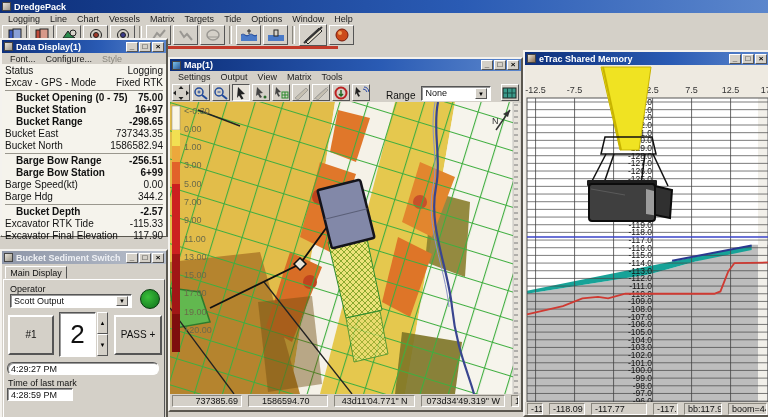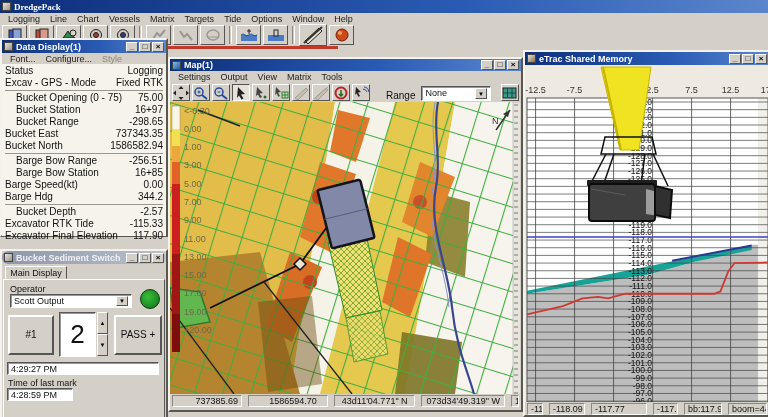--- a/index.html
+++ b/index.html
@@ -7,21 +7,21 @@
     font-family:"Liberation Sans","DejaVu Sans",sans-serif; font-size:10px; color:#111; }
   .abs { position:absolute; }
   body { position:relative; }
 
   
   .win { position:absolute; background:#d4d0c8; border:2px solid;
          border-color:#f4f2ee #5a574f #5a574f #f4f2ee; }
   .titlebar { height:13px; display:flex; align-items:center; padding:0 2px; gap:3px;
       background:linear-gradient(90deg,#0d2f7a,#2a5bb4 60%,#5b86cc); color:#fff;
       font-weight:bold; font-size:9px; white-space:nowrap; overflow:hidden; }
-  .titlebar.inactive { background:linear-gradient(90deg,#8e96a8,#b9c0cc); color:#eef0f4;border-radius:6px; }
+  .titlebar.inactive { background:linear-gradient(90deg,#8e96a8,#b9c0cc); color:#eef0f4; }
   .t-ico { width:9px; height:9px; background:linear-gradient(135deg,#e8e4da,#9a958a);
       border:1px solid #444; flex:0 0 auto; }
   .t-title { flex:1 1 auto; }
   .wbtns { display:flex; gap:1px; flex:0 0 auto; }
   .wbtn { width:12px; height:10px; background:#d4d0c8; border:1px solid;
       border-color:#fff #555 #555 #fff; color:#000; font-size:8px; line-height:8px;
       text-align:center; font-weight:bold; }
   .menu-row { display:flex; gap:2px; padding:1px 4px; background:#d4d0c8; height:11px;
       align-items:center; font-size:9px; color:#222; }
   .menu-row span { padding:0 4px; }
@@ -37,35 +37,35 @@
 
   .sunken { background:#fff; border:1px solid; border-color:#555 #fff #fff #555;
       box-shadow:inset 1px 1px 0 #999; padding:1px 3px; font-size:9px; }
   .statusbar { display:flex; gap:6px; padding:1px 2px; align-items:center; }
   .scell { background:#d4d0c8; border:1px solid; border-color:#8a877e #fff #fff #8a877e;
       font-size:9px; padding:0 3px; height:12px; line-height:11px; white-space:nowrap; overflow:hidden; }
 
   
   .dd-body { background:#f5f3ec; height:172px; padding:1px 3px; }
   .dd-row { display:flex; justify-content:space-between; height:12px; line-height:12px; font-size:10px; }
-  .dd-row.b { font-weight:normal;padding-left:11px; }
+  .dd-row.b { font-weight:bold;padding-left:11px; }
   .dd-sep { border-top:1px solid #9a978e; margin:1px 0; }
 
   
   .btn3d { background:#d4d0c8; border:2px solid; border-color:#fff #555 #555 #fff;
       text-align:center; font-size:10px; }
   .spin { display:flex; flex-direction:column; }
   .spin .wbtn { width:11px; height:50%; font-size:6px; line-height:7px; }
 
   text { font-family:"Liberation Sans","DejaVu Sans",sans-serif; }
 </style>
 </head>
 <body>
 
-<div class="abs titlebar" style="left:0;top:0;width:768px;font-family:Liberation Serif, serif;">
+<div class="abs titlebar" style="left:0;top:0;width:768px;">
   <span class="t-ico"></span>
   <span class="t-title">DredgePack</span>
 </div>
 
 <div class="abs menu-row" style="left:0;top:13px;width:768px;">
   <span>Logging</span>
   <span>Line</span>
   <span>Chart</span>
   <span>Vessels</span>
   <span>Matrix</span>
@@ -199,21 +199,21 @@
         <span>Bucket North</span>
         <span>1586582.94</span>
       </div>
     <div class="dd-sep"></div>
     <div class="dd-row b">
         <span>Barge Bow Range</span>
         <span>-256.51</span>
       </div>
     <div class="dd-row b">
         <span>Barge Bow Station</span>
-        <span>16+85</span>
+        <span>6+99</span>
       </div>
     <div class="dd-row">
         <span>Barge Speed(kt)</span>
         <span>0.00</span>
       </div>
     <div class="dd-row">
         <span>Barge Hdg</span>
         <span>344.2</span>
       </div>
     <div class="dd-sep"></div>
@@ -261,21 +261,21 @@
     <span>2</span>
   </div>
   <div class="abs spin" style="left:95px;top:61px;height:45px;">
     <span class="wbtn" style="height:22px;line-height:20px;">▲</span>
     <span class="wbtn" style="height:22px;line-height:20px;">▼</span>
   </div>
   <div class="abs btn3d" style="left:112px;top:64px;width:48px;height:40px;line-height:36px;">
     <span>PASS +</span>
   </div>
 
-  <div class="abs sunken" style="left:5px;top:111px;width:152px;height:13px;">
+  <div class="abs sunken" style="left:5px;top:111px;width:152px;height:13px;border-radius:6px;">
     <span>4:29:27 PM</span>
   </div>
   <div class="abs" style="left:6px;top:127px;font-size:9px;">Time of last mark</div>
   <div class="abs sunken" style="left:5px;top:137px;width:66px;height:13px;">
     <span>4:28:59 PM</span>
   </div>
 
 </div>
 
 <div class="win" style="left:168px;top:57px;width:355px;height:355px;">
@@ -443,21 +443,21 @@
       <line x1="326" y1="28" x2="340" y2="8" stroke="#333" stroke-width="1.5"></line>
       <polygon points="340,8 333,12 338,15" fill="#333"></polygon>
       <text x="322" y="22" font-size="9" fill="#333">N</text>
     </g>
     <rect x="343" y="0" width="8" height="292" fill="#e8e4dc" stroke="#999" stroke-width="0.5"></rect>
     <rect x="343" y="0" width="8" height="292" fill="url(#ticks)"></rect>
   </svg>
 
   <div class="statusbar">
     <span class="scell" style="width:72px;text-align:right;">737385.69</span>
-    <span class="scell" style="width:82px;text-align:center;padding-left:13px;">1586594.70</span>
+    <span class="scell" style="width:82px;text-align:left;padding-left:13px;">1586594.70</span>
     <span class="scell" style="width:84px;text-align:center;">43d11'04.771" N</span>
     <span class="scell" style="width:86px;text-align:center;">073d34'49.319" W</span>
     <span class="scell" style="flex:1;text-align:center;">16+92</span>
   </div>
 </div>
 
 <div class="win" style="left:523px;top:50px;width:248px;height:367px;">
   <div class="titlebar">
     <span class="t-ico" style="background:linear-gradient(135deg,#e8e4da,#8a6a4a);"></span>
     <span class="t-title">eTrac Shared Memory</span>

